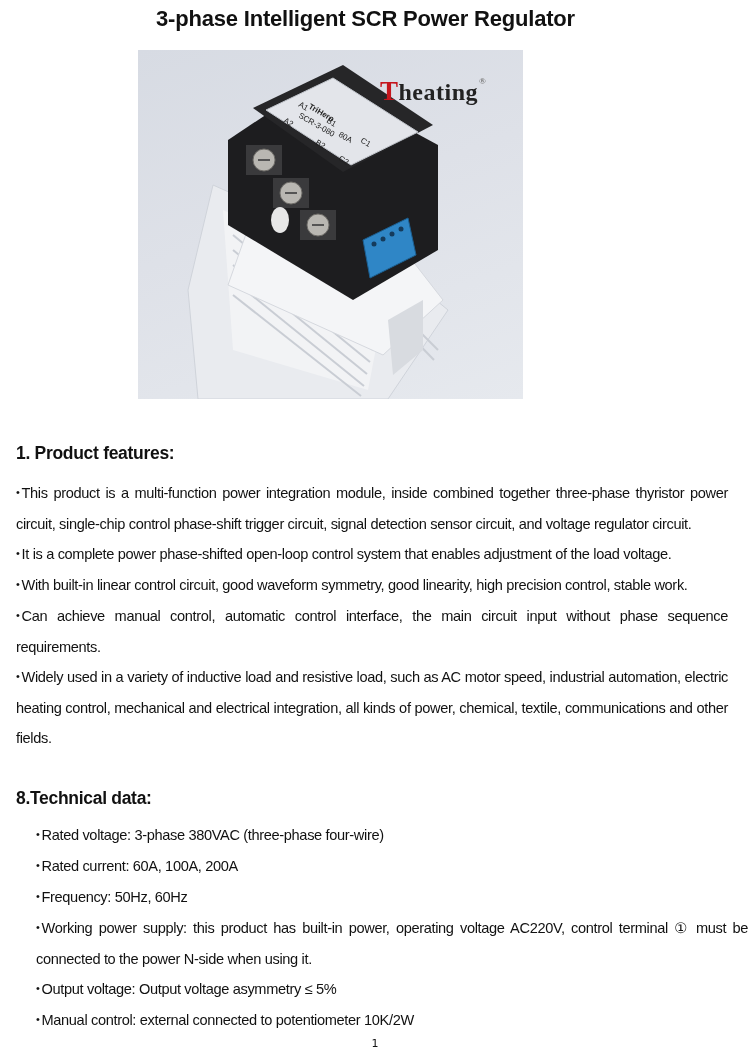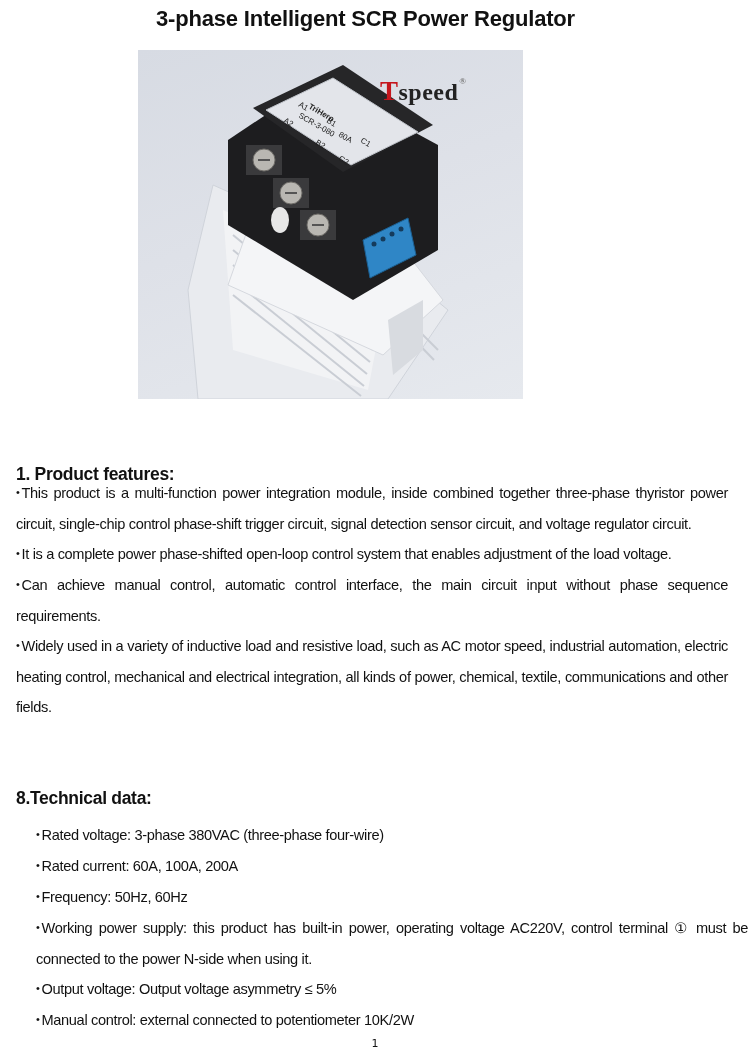--- a/index.html
+++ b/index.html
@@ -97,27 +97,28 @@
     <ellipse cx="142" cy="170" rx="9" ry="13" fill="#e7e7e7"></ellipse>
 
     <polygon points="225,190 270,168 278,205 232,228" fill="#2f86c6" stroke="#1c5f91"></polygon>
     <g fill="#153b5c">
       <circle cx="236" cy="194" r="2.5"></circle>
         <circle cx="245" cy="189" r="2.5"></circle>
       <circle cx="254" cy="184" r="2.5"></circle>
         <circle cx="263" cy="179" r="2.5"></circle>
     </g>
   </svg>
-  <div class="brand"><span class="first">T</span><span>speed</span><span class="brand-reg">®</span></div>
+  <div class="brand"><span class="first">T</span><span>heating</span><span class="brand-reg">®</span></div>
 </div>
 
-<div class="section-heading" style="top:464px;">1. Product features:</div>
+<div class="section-heading" style="top:443px;">1. Product features:</div>
 <div class="para-block" style="top:478px;">
   <p><span class="bullet">•</span><span>This product is a multi-function power integration module, inside combined together three-phase thyristor power circuit, single-chip control phase-shift trigger circuit, signal detection sensor circuit, and voltage regulator circuit.</span></p>
   <p><span class="bullet">•</span><span>It is a complete power phase-shifted open-loop control system that enables adjustment of the load voltage.</span></p>
+  <p><span class="bullet">•</span><span>With built-in linear control circuit, good waveform symmetry, good linearity, high precision control, stable work.</span></p>
   <p><span class="bullet">•</span><span>Can achieve manual control, automatic control interface, the main circuit input without phase sequence requirements.</span></p>
   <p><span class="bullet">•</span><span>Widely used in a variety of inductive load and resistive load, such as AC motor speed, industrial automation, electric heating control, mechanical and electrical integration, all kinds of power, chemical, textile, communications and other fields.</span></p>
 </div>
 
 <div class="section-heading" style="top:788px;">8.Technical data:</div>
 <div class="para-block" style="top:820px;margin-left:20px;">
   <p><span class="bullet">•</span><span>Rated voltage: 3-phase 380VAC (three-phase four-wire)</span></p>
   <p><span class="bullet">•</span><span>Rated current: 60A, 100A, 200A</span></p>
   <p><span class="bullet">•</span><span>Frequency: 50Hz, 60Hz</span></p>
   <p><span class="bullet">•</span><span>Working power supply: this product has built-in power, operating voltage AC220V, control terminal ① must be connected to the power N-side when using it.</span></p>

